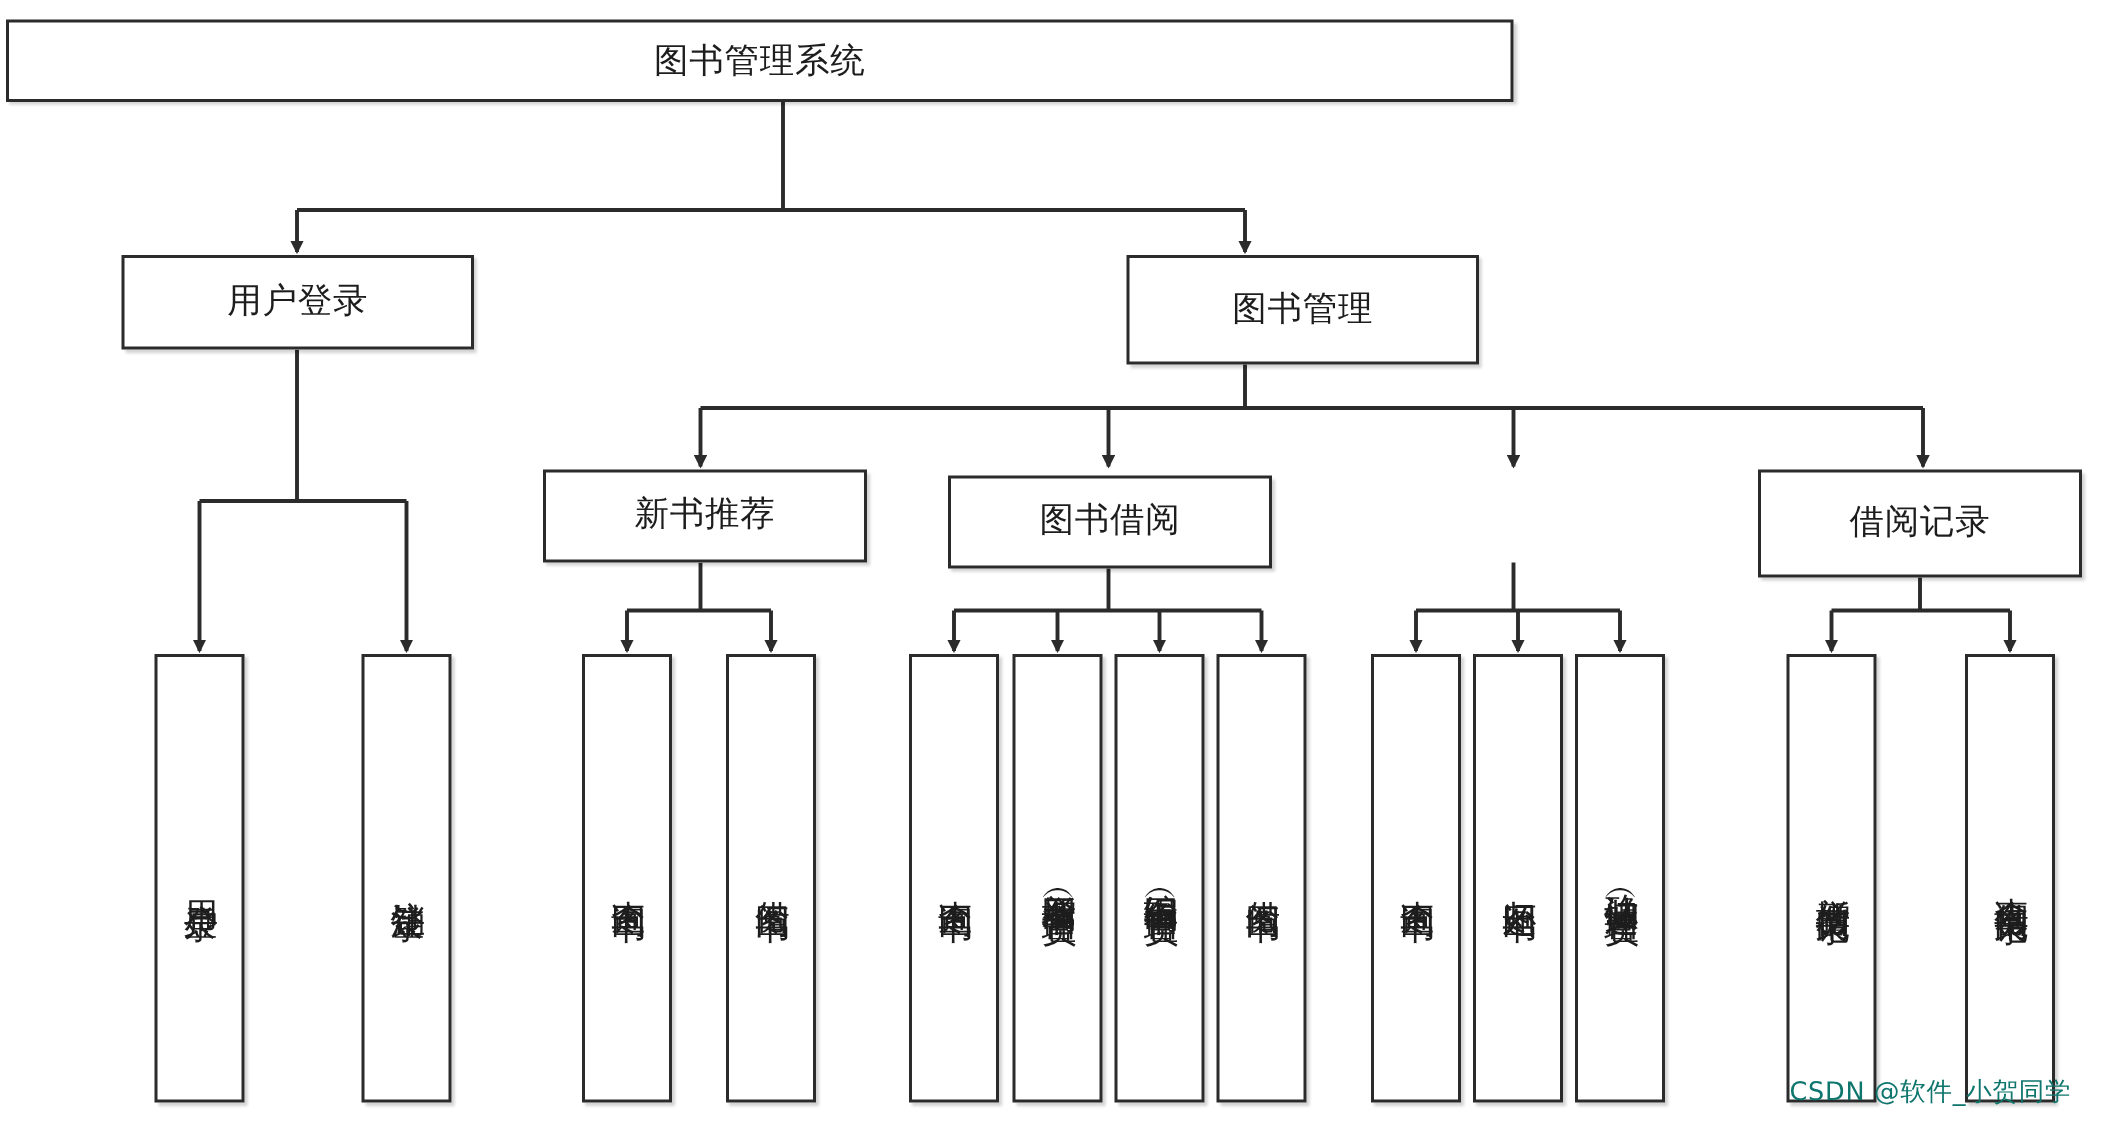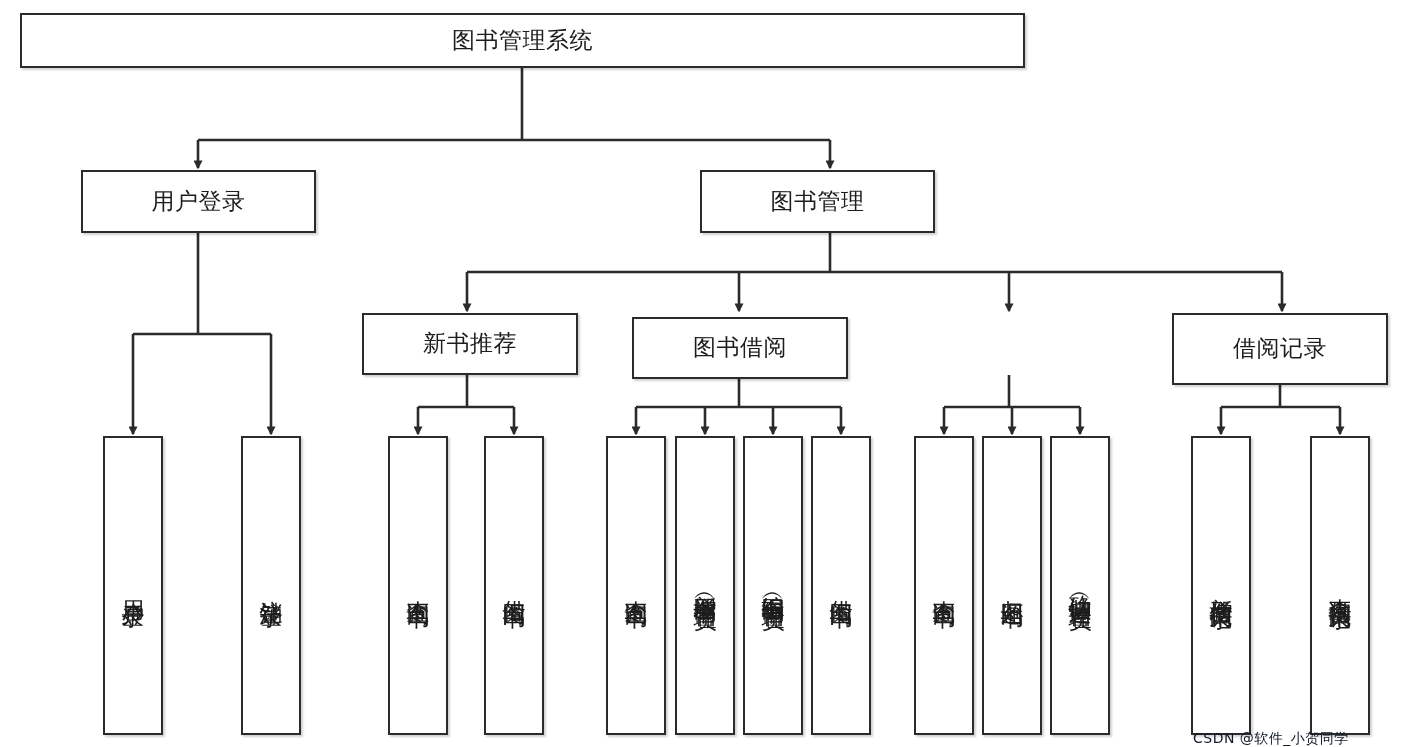--- a/index.html
+++ b/index.html
@@ -45,26 +45,25 @@
   }
   .node-box.vertical .node-label {
     writing-mode: vertical-rl;
     text-orientation: upright;
     font-size: 23px;
     letter-spacing: 2px;
     line-height: 1;
   }
   .watermark {
     position: absolute;
-    color: #0f172a;
-    font-size: 14px;
+    color: #0f766e;
+    font-size: 17px;
     letter-spacing: 0.5px;
     white-space: nowrap;
     pointer-events: none;
-    margin-top: 14px;
   }
 </style>
 </head>
 <body>
 
 <div id="diagram-root">
 
   <svg id="diagram-svg" viewBox="0 0 1405 747">
     <defs>
       <marker id="arrowhead" markerWidth="9" markerHeight="9" refX="7.6" refY="4.5" orient="auto" markerUnits="userSpaceOnUse">
@@ -108,28 +107,28 @@
       <path d="M1012,407 L1012,434" marker-end="url(#arrowhead)"></path>
       <path d="M1080,407 L1080,434" marker-end="url(#arrowhead)"></path>
 
       <path d="M1280,375 L1280,407"></path>
       <path d="M1221,407 L1340,407"></path>
       <path d="M1221,407 L1221,434" marker-end="url(#arrowhead)"></path>
       <path d="M1340,407 L1340,434" marker-end="url(#arrowhead)"></path>
     </g>
   </svg>
 
-  <div class="node-box" style="left:20px; top:13px; width:1005px; height:55px;font-family:Liberation Serif, serif;">
+  <div class="node-box" style="left:4px; top:13px; width:1005px; height:55px;font-family:Liberation Serif, serif;">
     <span class="node-label">图书管理系统</span>
   </div>
 
   <div class="node-box" style="left:81px; top:170px; width:235px; height:63px;">
     <span class="node-label">用户登录</span>
   </div>
-  <div class="node-box" style="left:700px; top:170px; width:235px; height:63px;">
+  <div class="node-box" style="left:751px; top:170px; width:235px; height:73px;">
     <span class="node-label">图书管理</span>
   </div>
 
   <div class="node-box" style="left:362px; top:313px; width:216px; height:62px;">
     <span class="node-label">新书推荐</span>
   </div>
   <div class="node-box" style="left:632px; top:317px; width:216px; height:62px;">
     <span class="node-label">图书借阅</span>
   </div>
   <div class="node-box" style="left:1172px; top:313px; width:216px; height:72px;">

